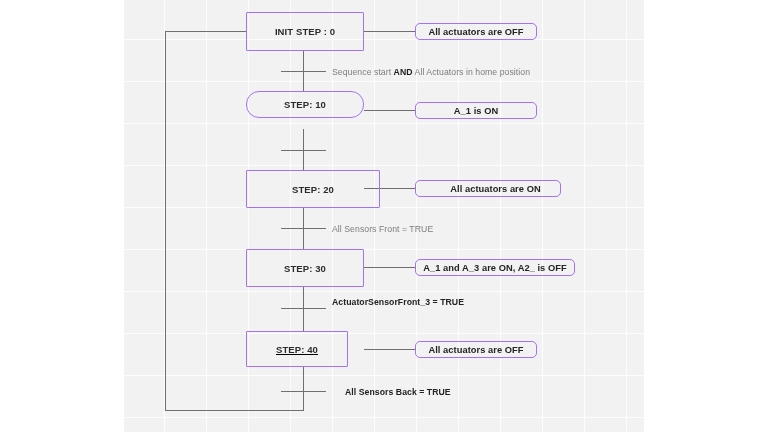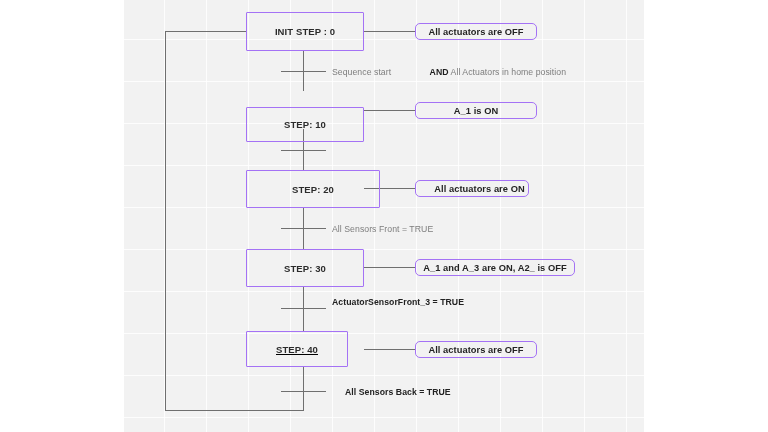--- a/index.html
+++ b/index.html
@@ -90,21 +90,21 @@
     font-size: 8.7px;
     color: #7d7d7d;
     white-space: nowrap;
     line-height: 12.5px;
     letter-spacing: 0.05px;
   }
   .trans-text.bold {
     color: #222222;
     font-weight: bold;
   }
-  .trans-text b { color: #1d1d1d; margin-left: 36px; }
+  .trans-text b { color: #1d1d1d; }
 </style>
 </head>
 <body>
 
 <div id="screen">
 
   <div id="canvas"></div>
 
   <svg id="wires" viewBox="0 0 768 432" xmlns="http://www.w3.org/2000/svg">
     <g stroke="#6f6f6f" stroke-width="1.3" fill="none" shape-rendering="crispEdges">
@@ -132,21 +132,21 @@
       <line x1="364" y1="188.5" x2="415" y2="188.5"></line>
       <line x1="364" y1="267.5" x2="415" y2="267.5"></line>
       <line x1="364" y1="349.5" x2="415" y2="349.5"></line>
     </g>
   </svg>
 
   <div class="step-box" style="left:246px; top:12px; width:118px; height:39px;">
     <span class="step-label">INIT STEP : 0</span>
   </div>
 
-  <div class="step-box" style="left:246px; top:107px; width:118px; height:35px;">
+  <div class="step-box" style="left:246px; top:91px; width:118px; height:27px;border-radius:13px;">
     <span class="step-label">STEP: 10</span>
   </div>
 
   <div class="step-box" style="left:246px; top:170px; width:134px; height:38px;">
     <span class="step-label">STEP: 20</span>
   </div>
 
   <div class="step-box" style="left:246px; top:249px; width:118px; height:38px;">
     <span class="step-label">STEP: 30</span>
   </div>
@@ -156,21 +156,21 @@
   </div>
 
   <div class="action-box" style="left:415px; top:23px; width:122px;">
     <span class="action-label">All actuators are OFF</span>
   </div>
 
   <div class="action-box" style="left:415px; top:102px; width:122px;">
     <span class="action-label">A_1 is ON</span>
   </div>
 
-  <div class="action-box" style="left:415px; top:180px; width:114px;padding-left:15px;">
+  <div class="action-box" style="left:415px; top:180px; width:146px;padding-left:15px;">
     <span class="action-label">All actuators are ON</span>
   </div>
 
   <div class="action-box" style="left:415px; top:259px; width:160px;">
     <span class="action-label">A_1 and A_3 are ON, A2_ is OFF</span>
   </div>
 
   <div class="action-box" style="left:415px; top:341px; width:122px;">
     <span class="action-label">All actuators are OFF</span>
   </div>

